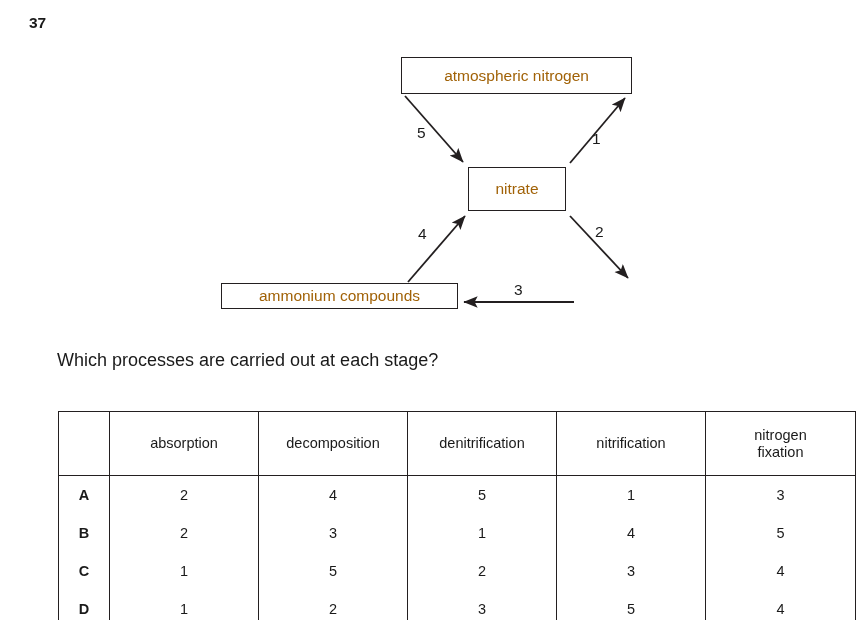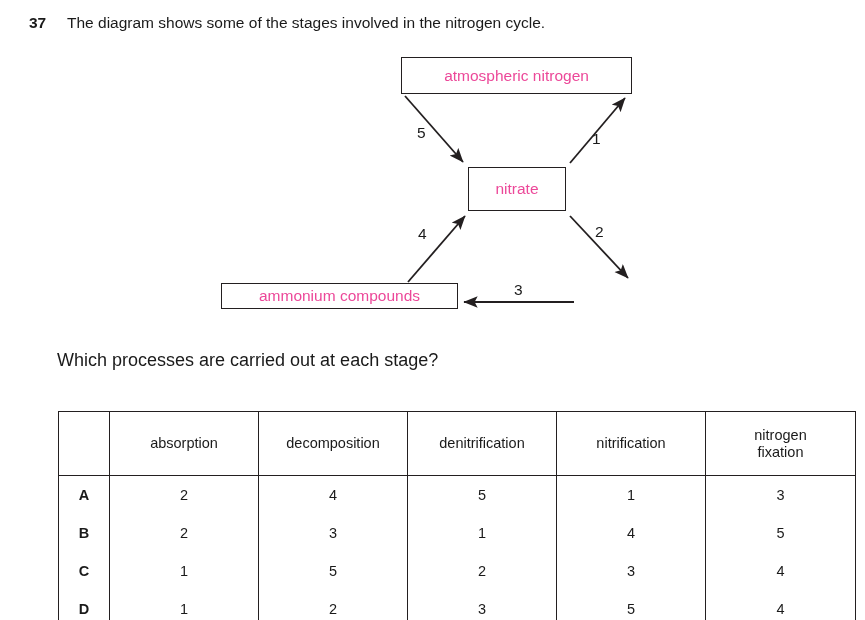--- a/index.html
+++ b/index.html
@@ -51,21 +51,21 @@
   }
   .dgm-box {
     position: absolute;
     border: 1.6px solid #231f20;
     background: #ffffff;
     box-sizing: border-box;
     display: flex;
     align-items: center;
     justify-content: center;
     font-size: 15.5px;
-    color: #ec4899;
+    color: #a16207;
   }
   #box-atmospheric { left: 401px; top: 17px;  width: 231px; height: 37px; }
   #box-nitrate     { left: 468px; top: 127px; width: 98px;  height: 44px; }
   #box-ammonium    { left: 221px; top: 243px; width: 237px; height: 26px; }
   #box-plant       { left: 574px; top: 243px; width: 141px; height: 39px; }
 
   .arrow-label {
     position: absolute;
     font-size: 15.5px;
     color: #1a1a1a;
@@ -122,21 +122,20 @@
   }
   .col-option { width: 51px; }
   .col-data   { width: 149px; }
   .col-last   { width: 150px; }
 </style>
 </head>
 <body>
 
 <div id="question-header">
   <span id="question-number">37</span>
-  <span id="question-text">The diagram shows some of the stages involved in the nitrogen cycle.</span>
 </div>
 
 <div id="diagram">
 
   <svg id="diagram-svg" width="865" height="300" viewBox="0 0 865 300">
     <defs>
       <marker id="arrowhead" markerWidth="9" markerHeight="9" refX="7.6" refY="3.2" orient="auto" markerUnits="strokeWidth">
         <path d="M0,0 L8,3.2 L0,6.4 L1.7,3.2 z" fill="#231f20"></path>
       </marker>
     </defs>

